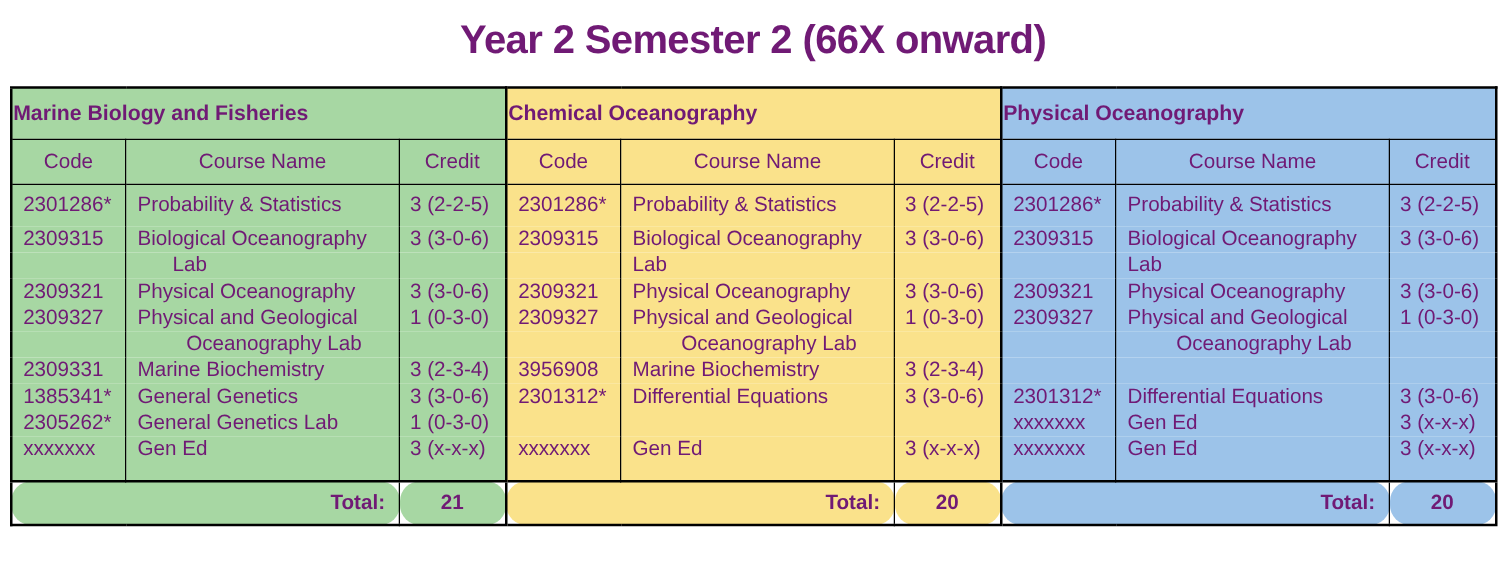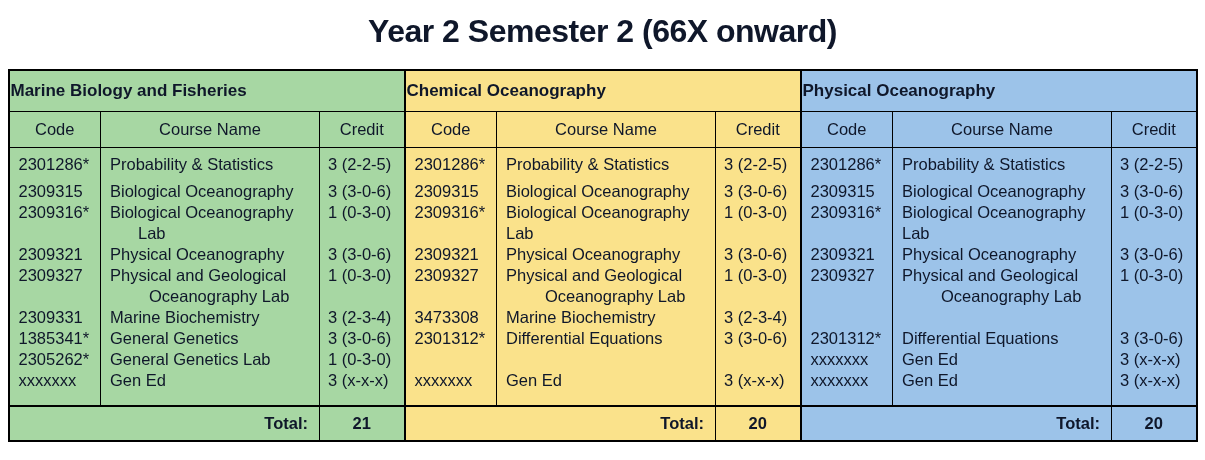--- a/index.html
+++ b/index.html
@@ -1,16 +1,16 @@
 <!DOCTYPE html>
 <html><head>
 <meta charset="utf-8">
 <style>
   html,body{margin:0;padding:0;background:#fff;}
-  #page{width:1205px;height:460px;background:#fff;font-family:"Liberation Sans",sans-serif;color:#0f172a;box-sizing:border-box;overflow:hidden;}
+  #page{width:1205px;height:460px;background:#fff;font-family:"Liberation Sans",sans-serif;color:#701a75;box-sizing:border-box;overflow:hidden;}
   .page-title{
     text-align:center;font-weight:bold;font-size:32px;line-height:40px;
     padding-top:11px;height:69px;box-sizing:border-box;letter-spacing:-0.5px;
   }
   table.courses{
     border-collapse:collapse;table-layout:fixed;margin:0 auto;
     border:2px solid #000;
   }
   col.c-code{width:92px;}
   col.c-name{width:219px;}
@@ -34,21 +34,21 @@
   td.code{padding-left:9px;}
   td.name{border-left:1px solid #000;}
   td.credit{border-left:1px solid #000;padding-left:8px;}
   td.sec-end{border-right:2px solid #000;}
   tr.body-first td{height:34px;}
   tr.body-last td{padding-bottom:14px;height:35px;}
   td.name.indent-sm{padding-left:37px;}
   td.name.indent-lg{padding-left:48px;}
   
   tr.total-row td{
-    height:35px;border-top:2px solid #000;font-weight:bold;font-size:16.5px;
+    height:35px;border-top:2px solid #000;font-weight:bold;font-size:16.5px;border-radius:16px;
   }
   td.total-label{text-align:right;padding-right:11px;}
   td.total-value{text-align:center;border-left:1px solid #000;}
 </style>
 </head>
 <body>
 
 <div id="page">
   <div class="page-title">Year 2 Semester 2 (66X onward)</div>
 
@@ -99,31 +99,20 @@
           <td class="name sec-0" style="background: rgb(167, 215, 163);">Biological Oceanography</td>
           <td class="credit sec-0 sec-end" style="background: rgb(167, 215, 163);">3 (3-0-6)</td>
           <td class="code sec-1" style="background: rgb(250, 226, 139);">2309315</td>
           <td class="name sec-1" style="background: rgb(250, 226, 139);">Biological Oceanography</td>
           <td class="credit sec-1 sec-end" style="background: rgb(250, 226, 139);">3 (3-0-6)</td>
           <td class="code sec-2" style="background: rgb(156, 195, 233);">2309315</td>
           <td class="name sec-2" style="background: rgb(156, 195, 233);">Biological Oceanography</td>
           <td class="credit sec-2 sec-end" style="background: rgb(156, 195, 233);">3 (3-0-6)</td>
         </tr>
         <tr>
-          <td class="code sec-0" style="background: rgb(167, 215, 163);">2309316*</td>
-          <td class="name sec-0" style="background: rgb(167, 215, 163);">Biological Oceanography</td>
-          <td class="credit sec-0 sec-end" style="background: rgb(167, 215, 163);">1 (0-3-0)</td>
-          <td class="code sec-1" style="background: rgb(250, 226, 139);">2309316*</td>
-          <td class="name sec-1" style="background: rgb(250, 226, 139);">Biological Oceanography</td>
-          <td class="credit sec-1 sec-end" style="background: rgb(250, 226, 139);">1 (0-3-0)</td>
-          <td class="code sec-2" style="background: rgb(156, 195, 233);">2309316*</td>
-          <td class="name sec-2" style="background: rgb(156, 195, 233);">Biological Oceanography</td>
-          <td class="credit sec-2 sec-end" style="background: rgb(156, 195, 233);">1 (0-3-0)</td>
-        </tr>
-        <tr>
           <td class="code sec-0" style="background: rgb(167, 215, 163);"></td>
           <td class="name sec-0 indent-sm" style="background: rgb(167, 215, 163);">Lab</td>
           <td class="credit sec-0 sec-end" style="background: rgb(167, 215, 163);"></td>
           <td class="code sec-1" style="background: rgb(250, 226, 139);"></td>
           <td class="name sec-1" style="background: rgb(250, 226, 139);">Lab</td>
           <td class="credit sec-1 sec-end" style="background: rgb(250, 226, 139);"></td>
           <td class="code sec-2" style="background: rgb(156, 195, 233);"></td>
           <td class="name sec-2" style="background: rgb(156, 195, 233);">Lab</td>
           <td class="credit sec-2 sec-end" style="background: rgb(156, 195, 233);"></td>
         </tr>
@@ -157,21 +146,21 @@
           <td class="name sec-1 indent-lg" style="background: rgb(250, 226, 139);">Oceanography Lab</td>
           <td class="credit sec-1 sec-end" style="background: rgb(250, 226, 139);"></td>
           <td class="code sec-2" style="background: rgb(156, 195, 233);"></td>
           <td class="name sec-2 indent-lg" style="background: rgb(156, 195, 233);">Oceanography Lab</td>
           <td class="credit sec-2 sec-end" style="background: rgb(156, 195, 233);"></td>
         </tr>
         <tr>
           <td class="code sec-0" style="background: rgb(167, 215, 163);">2309331</td>
           <td class="name sec-0" style="background: rgb(167, 215, 163);">Marine Biochemistry</td>
           <td class="credit sec-0 sec-end" style="background: rgb(167, 215, 163);">3 (2-3-4)</td>
-          <td class="code sec-1" style="background: rgb(250, 226, 139);">3473308</td>
+          <td class="code sec-1" style="background: rgb(250, 226, 139);">3956908</td>
           <td class="name sec-1" style="background: rgb(250, 226, 139);">Marine Biochemistry</td>
           <td class="credit sec-1 sec-end" style="background: rgb(250, 226, 139);">3 (2-3-4)</td>
           <td class="code sec-2" style="background: rgb(156, 195, 233);"></td>
           <td class="name sec-2" style="background: rgb(156, 195, 233);"></td>
           <td class="credit sec-2 sec-end" style="background: rgb(156, 195, 233);"></td>
         </tr>
         <tr>
           <td class="code sec-0" style="background: rgb(167, 215, 163);">1385341*</td>
           <td class="name sec-0" style="background: rgb(167, 215, 163);">General Genetics</td>
           <td class="credit sec-0 sec-end" style="background: rgb(167, 215, 163);">3 (3-0-6)</td>

